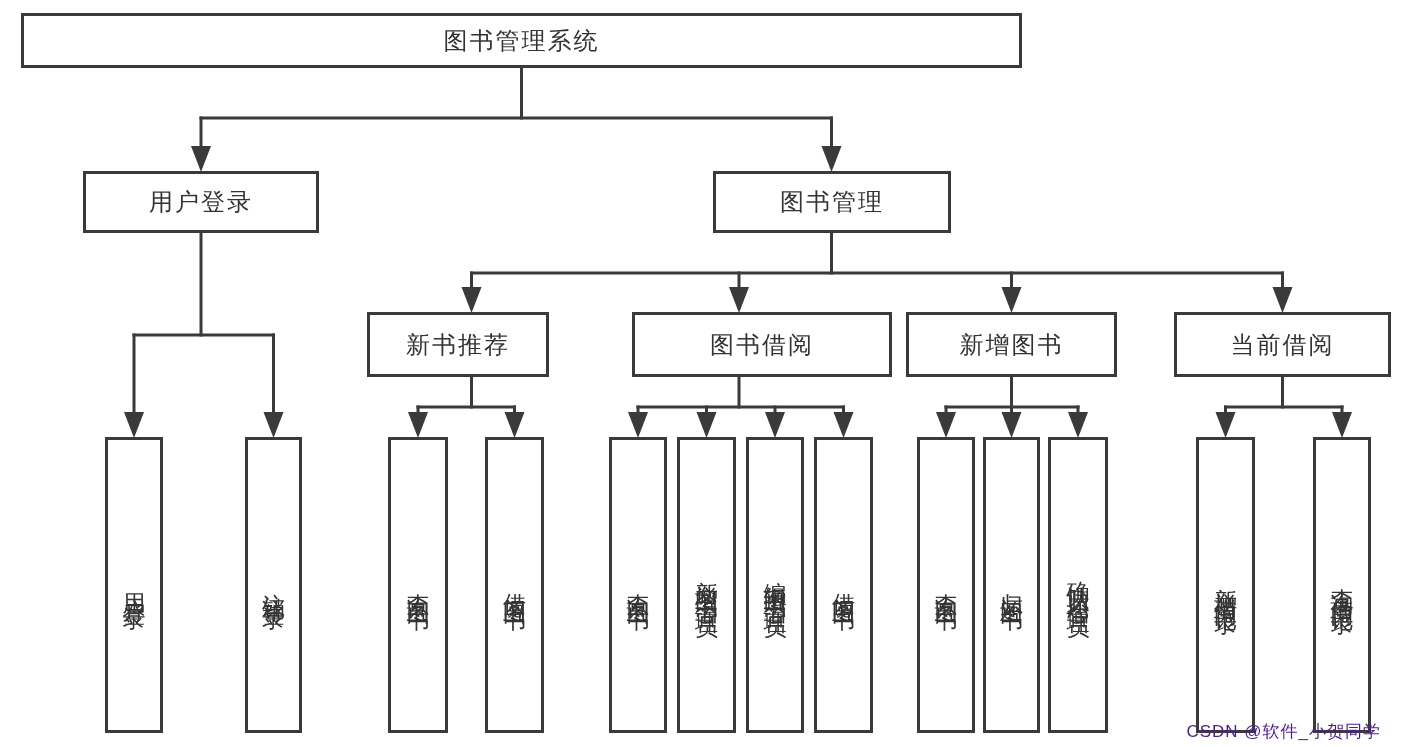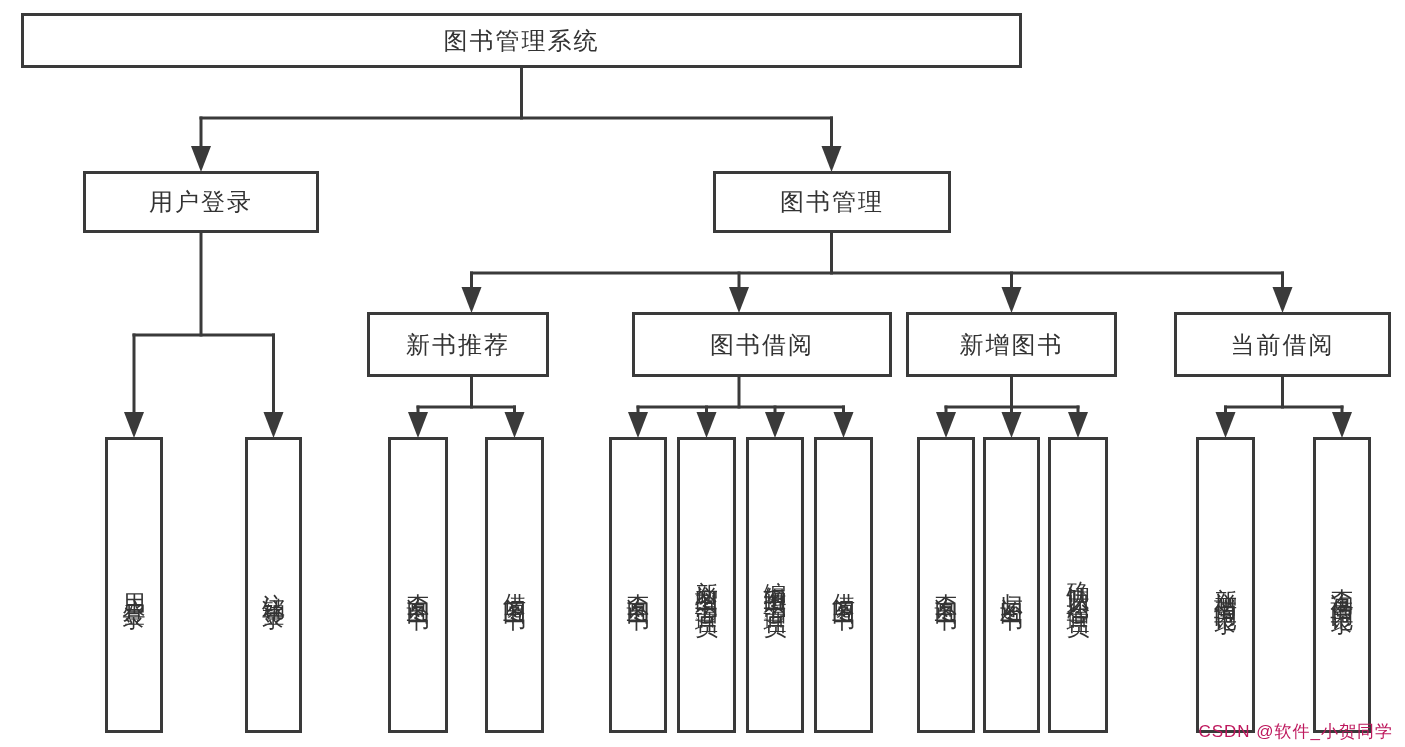--- a/index.html
+++ b/index.html
@@ -31,23 +31,23 @@
   .vlabel{
     writing-mode:vertical-rl;
     text-orientation:mixed;
     font-size:23px;
     letter-spacing:5px;
     line-height:1;
     color:#333333;
   }
   .watermark{
     position:absolute;
-    right:12px;bottom:4px;
+    right:24px;bottom:4px;
     font-size:17px;
-    color:#be185d;
+    color:#4c1d95;
     letter-spacing:1px;
     white-space:nowrap;
   }
 </style>
 </head>
 <body>
 
 <div class="canvas">
 
   <svg class="wires" width="1405" height="747" viewBox="0 0 1405 747">

